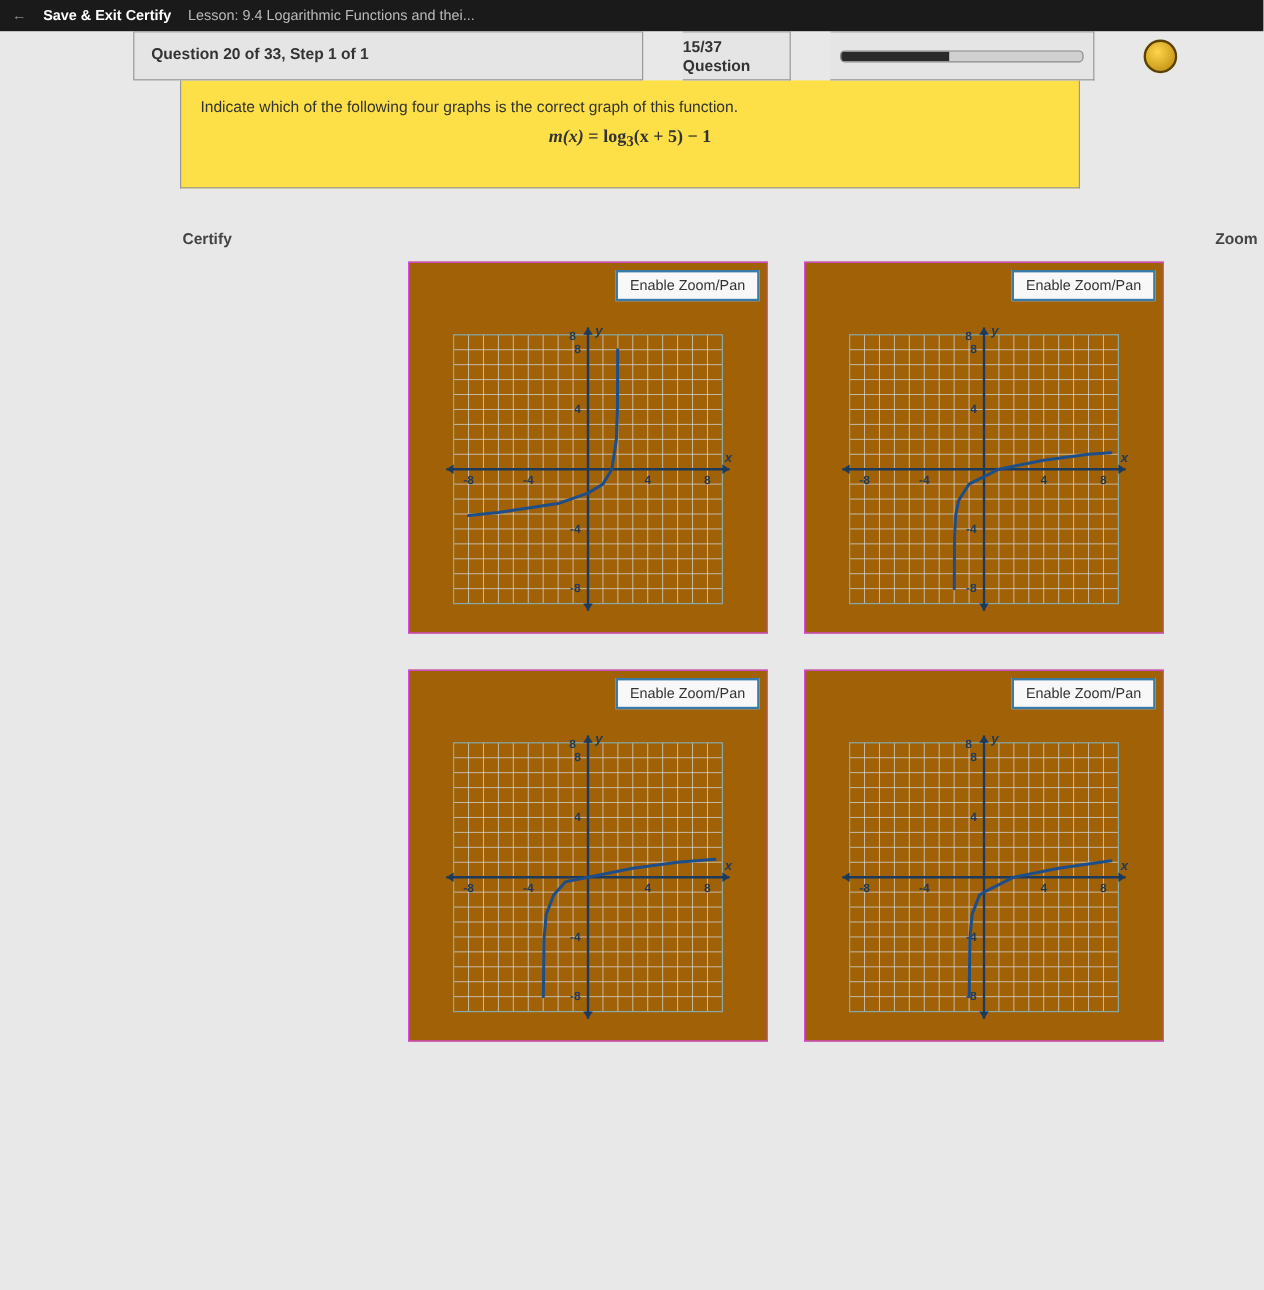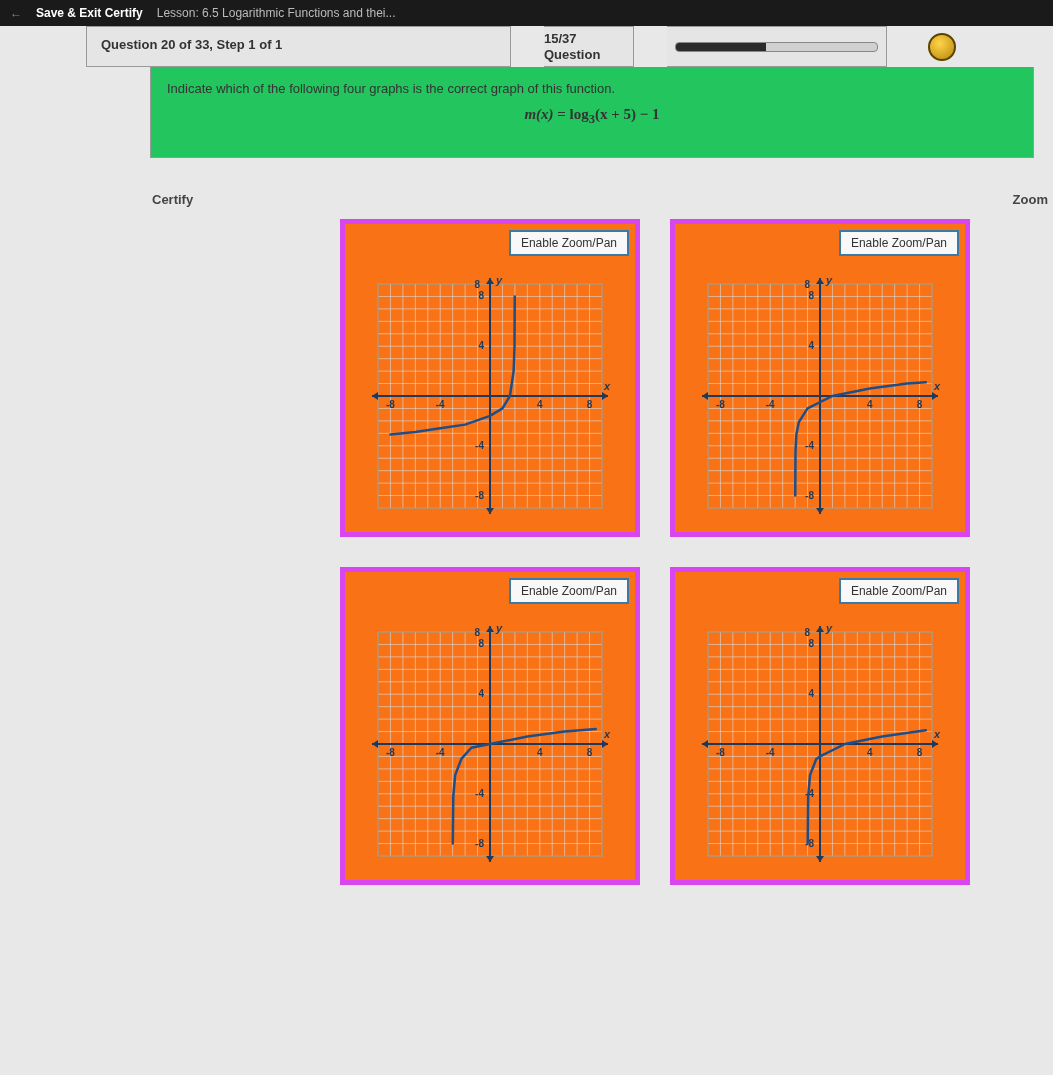--- a/index.html
+++ b/index.html
@@ -22,21 +22,21 @@
     gap: 14px;
   }
   .top-bar .arrow { color:#888; font-weight:bold; }
   .top-bar .save-exit { color:#ffffff; font-weight:bold; }
   .top-bar .lesson { color:#bbb; }
   .main-wrap {
     padding: 0 0 0 0;
   }
   .header-row {
     display: flex;
-    margin-left: 86px;
+    margin-left: 111px;
     width: 870px;
     gap: 33px;
   }
   .question-header {
     flex: 1;
     background: #e5e5e5;
     border: 1px solid #999;
     padding: 10px 14px;
     font-size: 13px;
     font-weight: bold;
@@ -80,22 +80,22 @@
     width: 28px;
     height: 28px;
     border-radius: 50%;
     background: radial-gradient(circle at 40% 35%, #ffd54a, #b8860b);
     border: 2px solid #5c4400;
     margin-left: 8px;
     align-self: center;
   }
   .question-body {
     margin-left: 150px;
-    width: 884px;
-    background: #22c55e;
+    width: 750px;
+    background: #fde047;
     border: 1px solid #999;
     border-top: none;
     padding: 14px 16px 30px 16px;
     font-size: 13px;
     color: #333;
   }
   .formula {
     text-align: center;
     font-family: "Times New Roman", serif;
     font-size: 15px;
@@ -114,22 +114,22 @@
     padding: 8px 2px 12px 2px;
   }
   .graphs {
     margin-left: 340px;
     width: 640px;
     display: grid;
     grid-template-columns: 300px 300px;
     grid-gap: 30px 30px;
   }
   .graph-card {
-    background: #f97316;
-    border: 5px solid #d946ef;
+    background: #a16207;
+    border: 1px solid #d946ef;
     padding: 6px;
     position: relative;
   }
   .zoom-btn {
     position: absolute;
     top: 6px;
     right: 6px;
     border: 2px solid #3a7aa8;
     background: #f8f8f8;
     color: #333;
@@ -143,21 +143,21 @@
     justify-content: center;
   }
   svg.plot { display: block; }
 </style>
 </head>
 <body>
 
 <div class="top-bar">
   <span class="arrow">←</span>
   <span class="save-exit">Save &amp; Exit Certify</span>
-  <span class="lesson">Lesson: 6.5 Logarithmic Functions and thei...</span>
+  <span class="lesson">Lesson: 9.4 Logarithmic Functions and thei...</span>
 </div>
 
 <div class="main-wrap">
   <div class="header-row">
     <div class="question-header">Question 20 of 33, Step 1 of 1</div>
     <div class="score-box">
       <div>15/37</div>
       <div>Question</div>
     </div>
     <div class="progress-cell">

